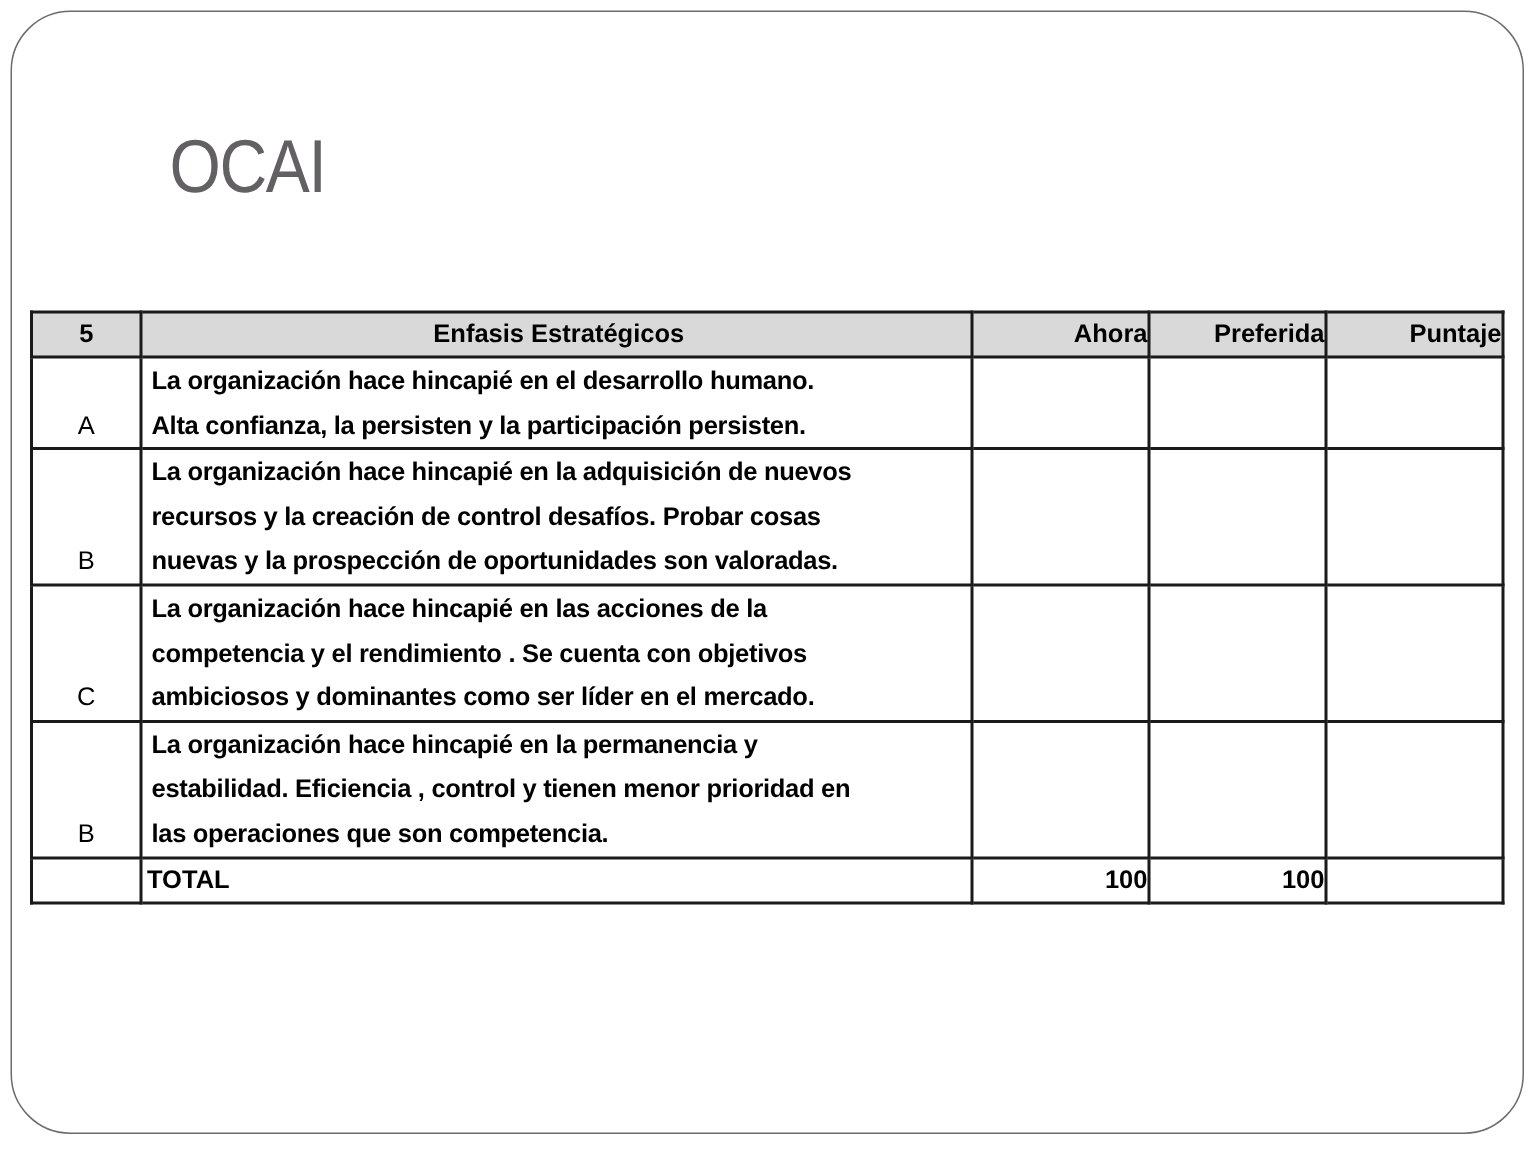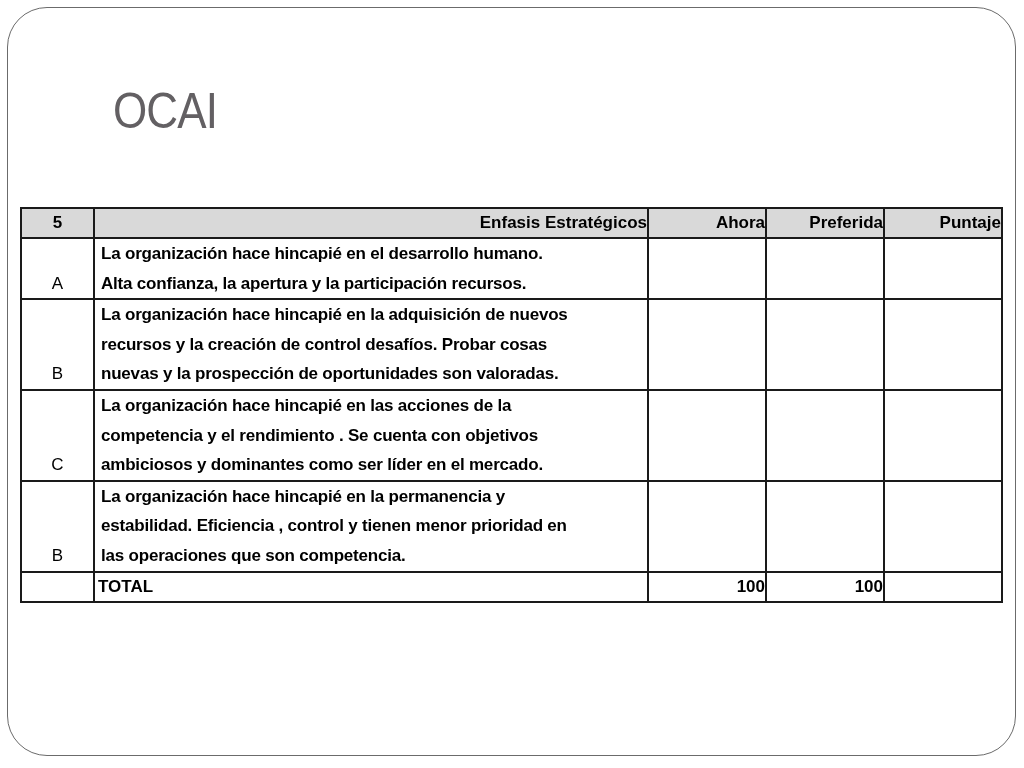--- a/index.html
+++ b/index.html
@@ -20,21 +20,21 @@
   table.ocai td, table.ocai th {
     border:2px solid #1a1a1a; padding:0; vertical-align:bottom;
   }
   table.ocai th { background:#d9d9d9; font-weight:bold; height:28px; vertical-align:middle; }
   .c-num { width:71px; text-align:center; }
   .c-desc { width:549px; text-align:left; padding-left:3px !important;font-weight:bold; }
   .c-val { width:116px; text-align:right; }
   .desc-text { line-height:29.6px; padding-left:3px; letter-spacing:-0.2px; }
   .letter { text-align:center; line-height:29.6px; }
   tr.total td { height:28px; font-weight:bold; vertical-align:middle; }
-  .th-desc { text-align:right; padding-left:3px !important; }
+  .th-desc { text-align:center; padding-left:3px !important; }
 </style>
 </head>
 <body>
 
 <div class="slide-frame"></div>
 <div class="title">OCAI</div>
 
 <table class="ocai">
   <tbody>
       <tr>
@@ -42,21 +42,21 @@
     <th class="c-desc th-desc">Enfasis Estratégicos</th>
     <th class="c-val">Ahora</th>
     <th class="c-val">Preferida</th>
     <th class="c-val">Puntaje</th>
   </tr>
 
   <tr>
     <td class="c-num letter">A</td>
     <td class="c-desc">
       <div class="desc-text">La organización hace hincapié en el desarrollo humano.</div>
-      <div class="desc-text">Alta confianza, la apertura y la participación recursos.</div>
+      <div class="desc-text">Alta confianza, la persisten y la participación persisten.</div>
     </td>
     <td class="c-val"></td>
     <td class="c-val"></td>
     <td class="c-val"></td>
   </tr>
 
   <tr>
     <td class="c-num letter">B</td>
     <td class="c-desc">
       <div class="desc-text">La organización hace hincapié en la adquisición de nuevos</div>

